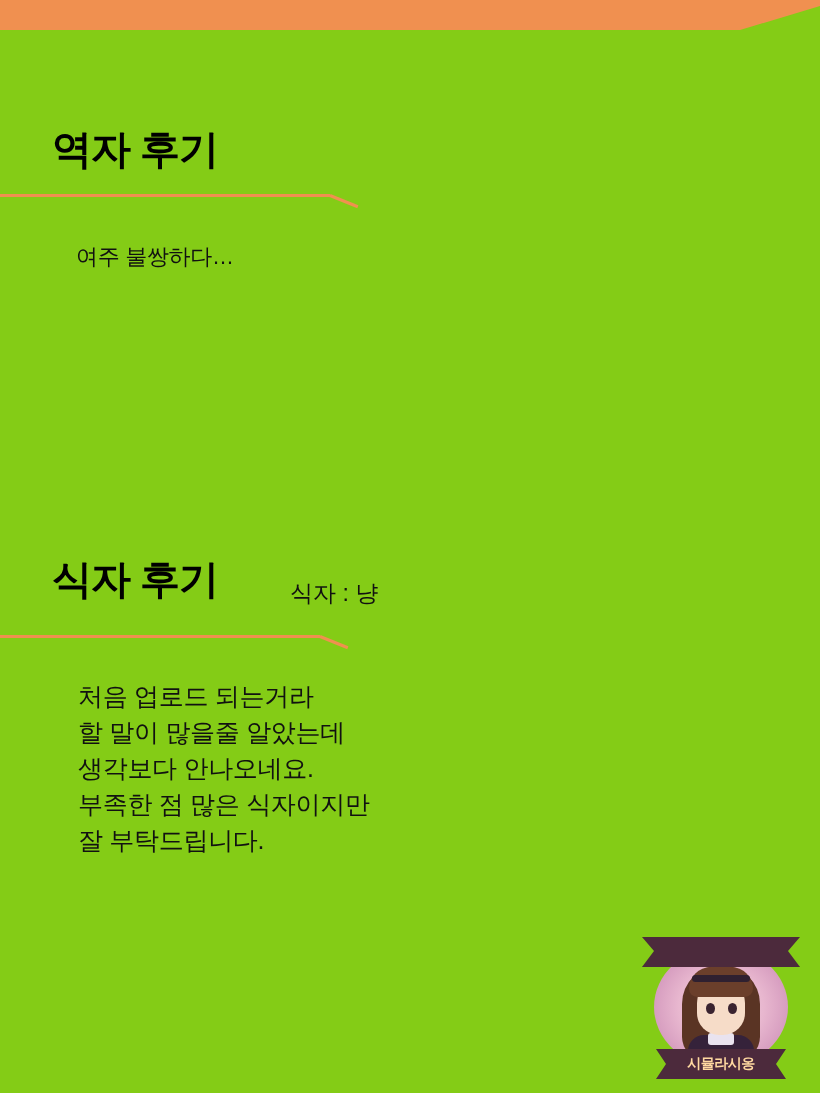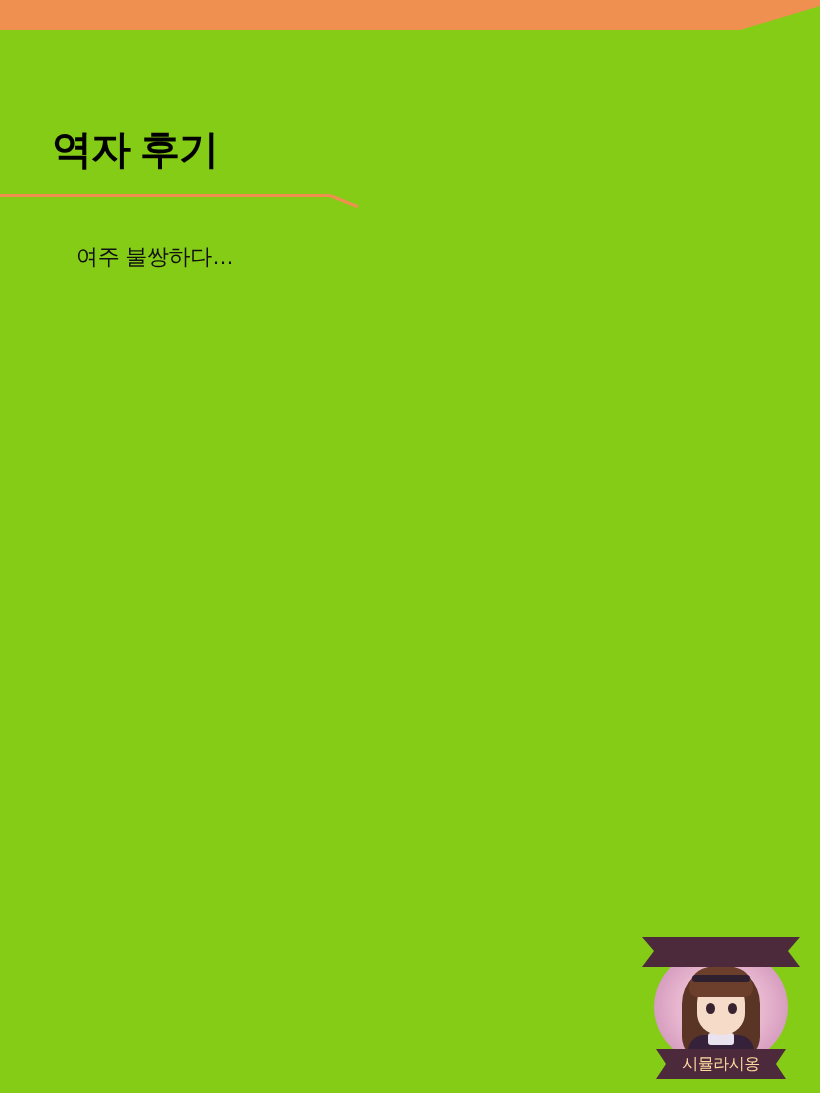--- a/index.html
+++ b/index.html
@@ -118,22 +118,22 @@
     width: 130px;
     height: 30px;
     background: #4c2a3c;
     clip-path: polygon(0 0, 130px 0, 120px 15px, 130px 30px, 0 30px, 10px 15px);
     display: flex;
     align-items: center;
     justify-content: center;
   }
   .logo-ribbon-text {
     color: #ffd9a0;
-    font-size: 16px;
-    font-weight: normal;
+    font-size: 14px;
+    font-weight: bold;
     letter-spacing: -0.5px;
   }
   .logo-face {
     position: absolute;
     left: 44px;
     top: 34px;
     width: 82px;
     height: 104px;
   }
   .hair-back {
@@ -212,20 +212,33 @@
 
   <div class="section" style="top:110px;">
     <div class="section-head">
       <div class="section-title" style="left:52px; top:12px;">역자 후기</div>
       <div class="rule" style="top:84px; width:330px;"></div>
       <div class="rule-tail" style="top:84px; left:330px; width:30px; transform: rotate(22deg);"></div>
     </div>
     <div class="body-text" style="left:76px; top:130px;">여주 불쌍하다…</div>
   </div>
 
+  <div class="section" style="top:540px;">
+    <div class="section-head">
+      <div class="section-title" style="left:52px; top:12px;">식자 후기</div>
+      <div class="section-credit" style="left:290px; top:38px;">식자 : 냥</div>
+      <div class="rule" style="top:95px; width:320px;"></div>
+      <div class="rule-tail" style="top:95px; left:320px; width:30px; transform: rotate(22deg);"></div>
+    </div>
+    <div class="body-text" style="left:78px; top:138px; font-size:25px; line-height:36px;">처음 업로드 되는거라
+할 말이 많을줄 알았는데
+생각보다 안나오네요.
+부족한 점 많은 식자이지만
+잘 부탁드립니다.</div>
+  </div>
 
   <div class="logo">
     <div class="logo-glow"></div>
     <div class="logo-face">
       <div class="hair-back"></div>
       <div class="body-shape"></div>
       <div class="collar"></div>
       <div class="face"></div>
       <div class="hair-front"></div>
       <div class="headband"></div>

